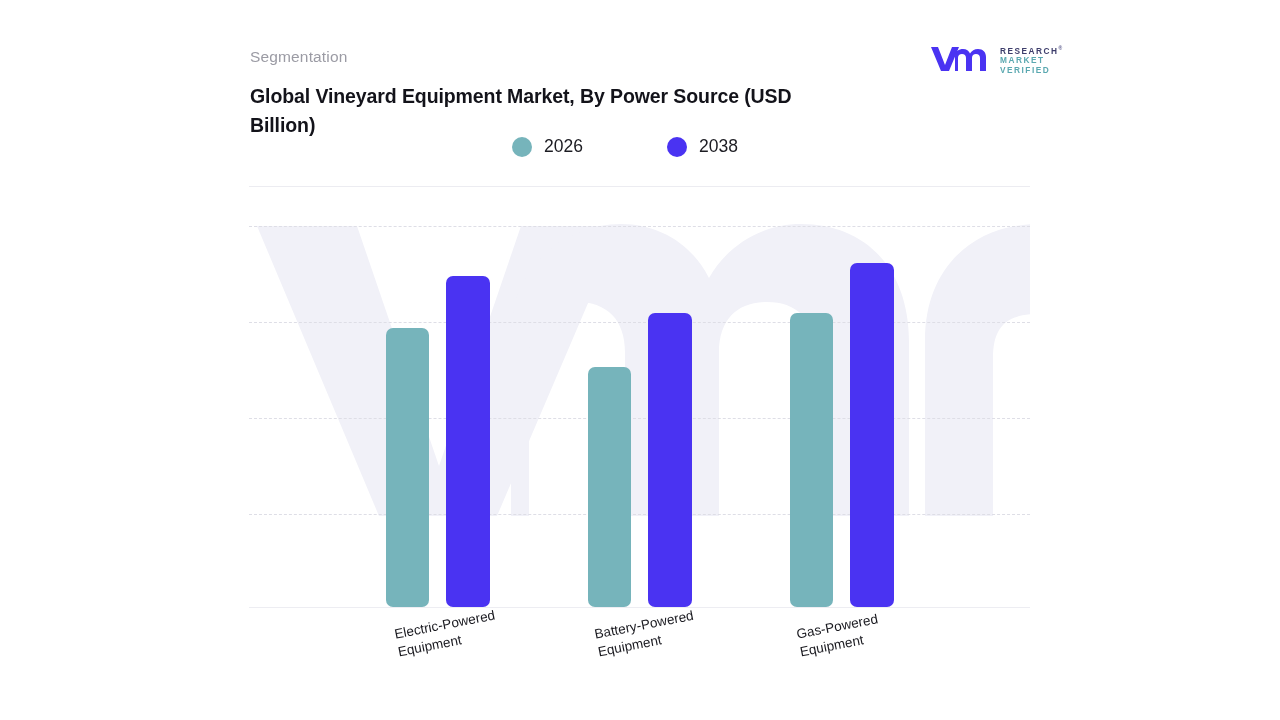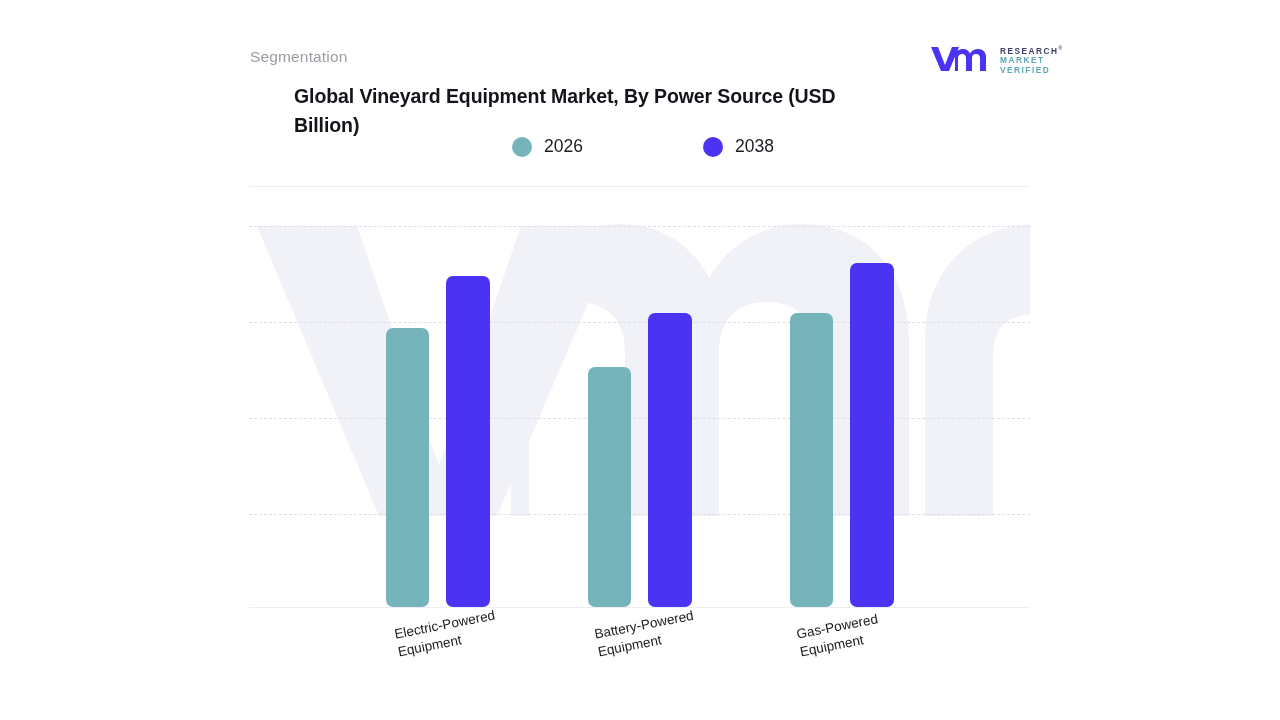--- a/index.html
+++ b/index.html
@@ -37,21 +37,20 @@
   .chart-title {
     position: absolute;
     left: 250px;
     top: 82px;
     width: 610px;
     font-size: 19.5px;
     font-weight: bold;
     color: #13131a;
     line-height: 29px;
     letter-spacing: -0.1px;
-    margin-left: 44px;
   }
 
   
   .logo {
     position: absolute;
     left: 930px;
     top: 41px;
     width: 132px;
     height: 36px;
   }
@@ -83,21 +82,21 @@
     color: #5a5a8c;
   }
 
   
   .legend {
     position: absolute;
     left: 512px;
     top: 136px;
     display: flex;
     align-items: center;
-    gap: 120px;
+    gap: 84px;
   }
   .legend-item {
     display: flex;
     align-items: center;
     gap: 12px;
   }
   .legend-dot {
     width: 20px;
     height: 20px;
     border-radius: 50%;

